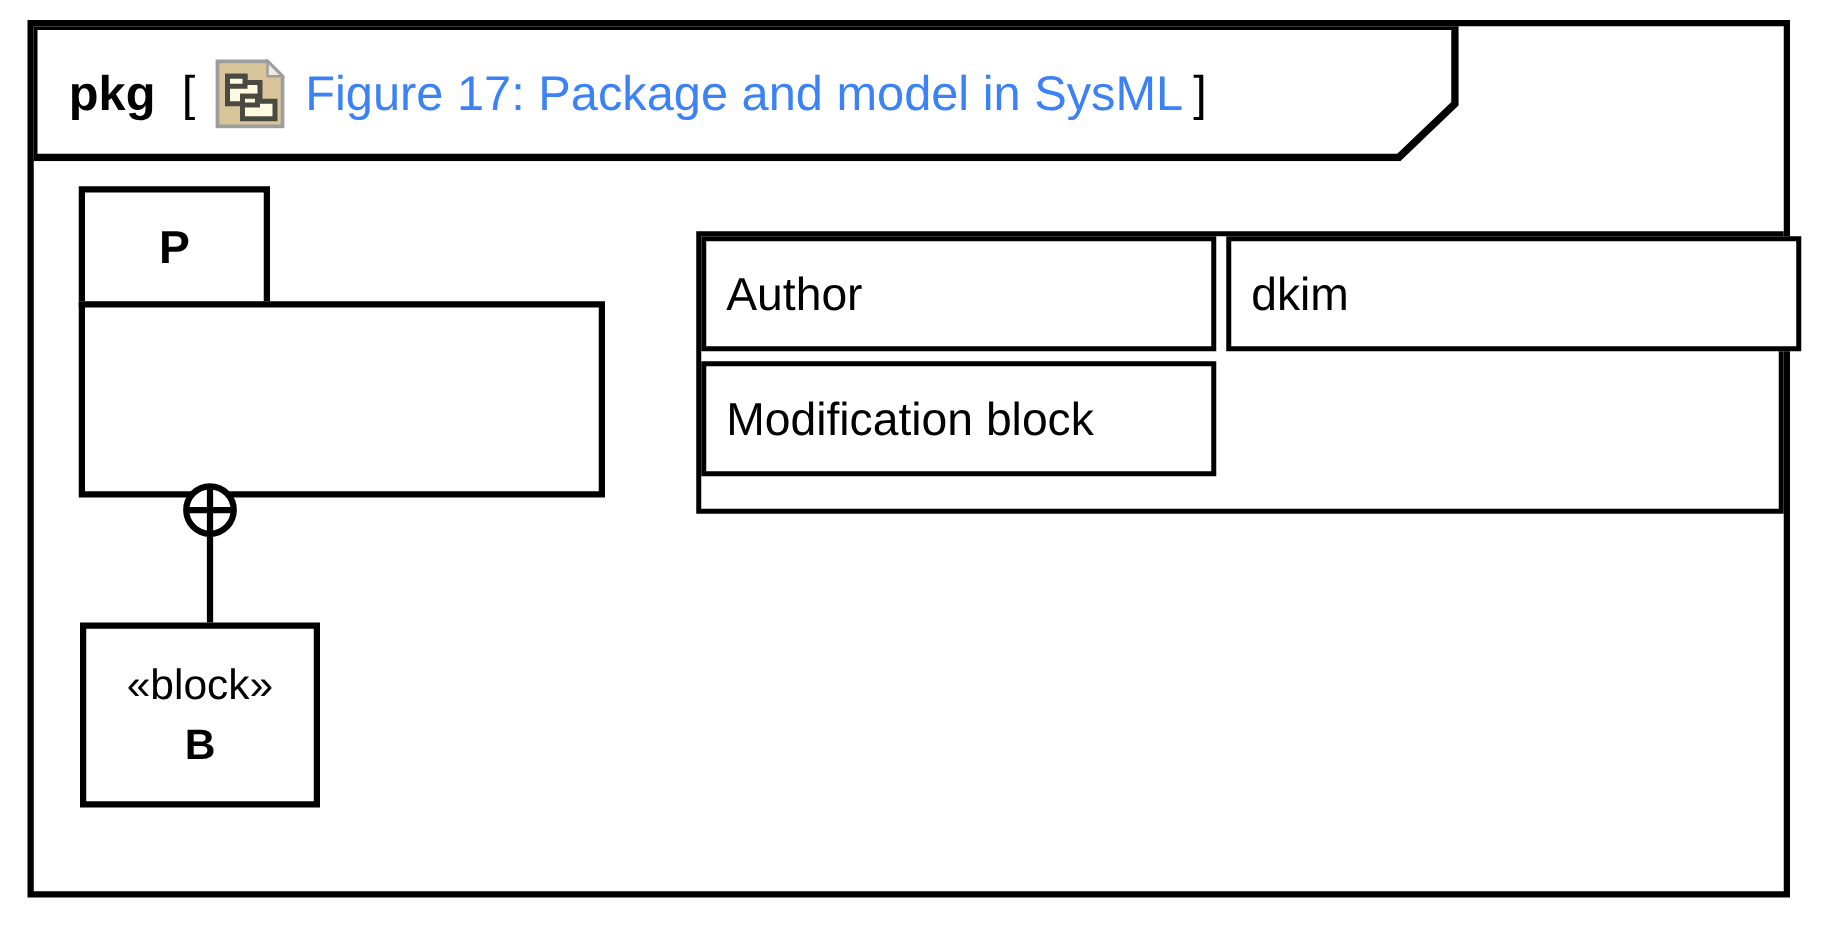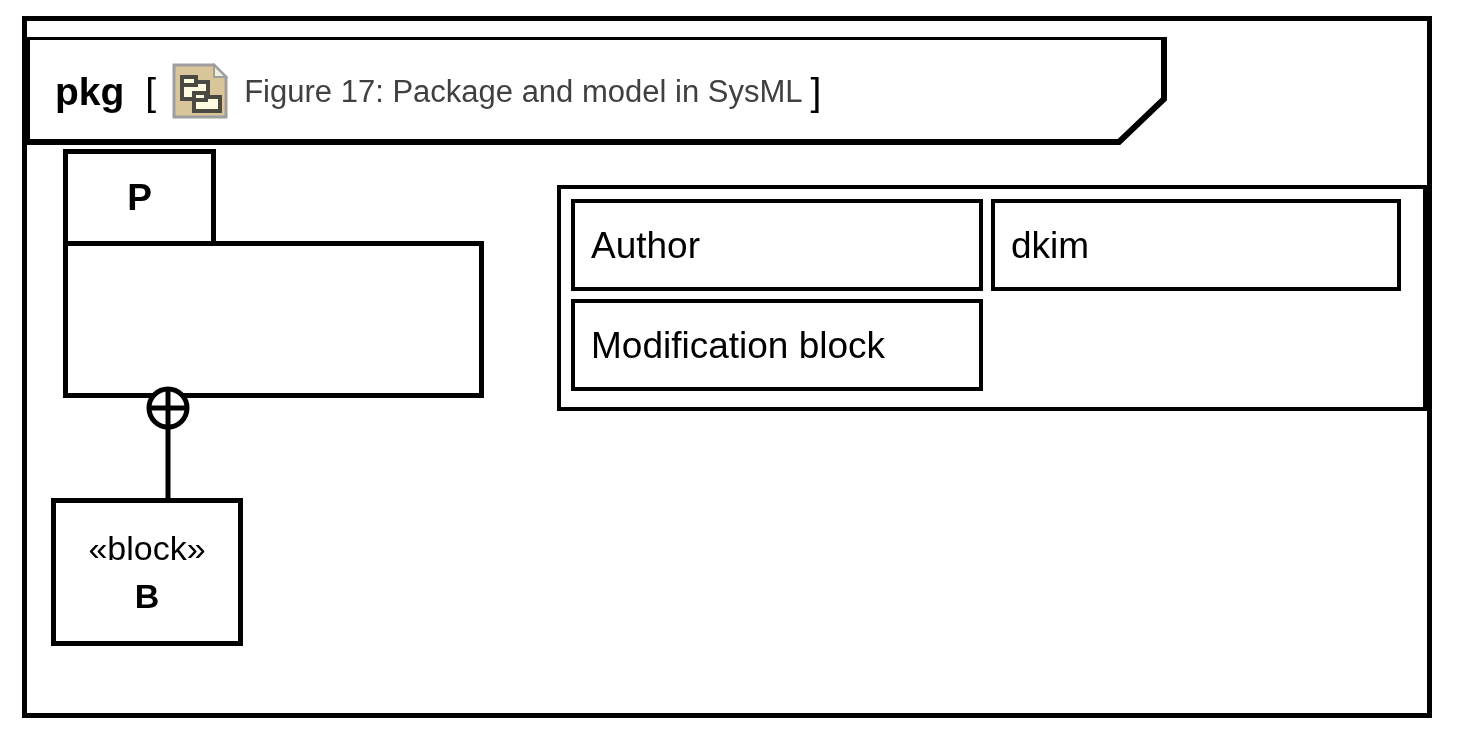--- a/index.html
+++ b/index.html
@@ -29,21 +29,21 @@
     height: 702px;
     border: 5px solid #000000;
     box-sizing: border-box;
     background: #ffffff;
   }
 
   
   #diagram-header {
     position: absolute;
     left: 0px;
-    top: 16px;
+    top: 0px;
     width: 1140px;
     height: 108px;
   }
   #header-shape {
     position: absolute;
     left: 0;
     top: 0;
     width: 100%;
     height: 100%;
   }
@@ -73,22 +73,22 @@
   }
   #header-icon {
     position: relative;
     width: 56px;
     height: 56px;
     margin-left: 16px;
     margin-right: 16px;
     flex: 0 0 auto;
   }
   #header-title {
-    font-size: 31px;
-    color: #404040;
+    font-size: 39px;
+    color: #3b82f6;
     line-height: 1;
     white-space: nowrap;
   }
   #header-bracket-close {
     font-size: 39px;
     color: #000000;
     margin-left: 8px;
     line-height: 1;
   }
 
@@ -135,21 +135,21 @@
     position: absolute;
     left: 96px;
     top: 365px;
     width: 90px;
     height: 140px;
   }
 
   
   #block-b {
     position: absolute;
-    left: 24px;
+    left: 37px;
     top: 477px;
     width: 192px;
     height: 148px;
     border: 5px solid #000000;
     box-sizing: border-box;
     background: #ffffff;
     display: flex;
     flex-direction: column;
     align-items: center;
     justify-content: center;
@@ -170,21 +170,20 @@
   
   #properties-table {
     position: absolute;
     left: 530px;
     top: 164px;
     width: 870px;
     height: 226px;
     border: 4px solid #000000;
     box-sizing: border-box;
     background: #ffffff;
-    padding: 10px;
     display: flex;
     flex-direction: column;
     justify-content: flex-start;
     gap: 8px;
   }
   .table-row {
     display: flex;
     flex-direction: row;
     gap: 8px;
     height: 92px;
@@ -196,21 +195,21 @@
     display: flex;
     align-items: center;
     padding-left: 16px;
     font-size: 37px;
     color: #000000;
     line-height: 1;
     white-space: nowrap;
     overflow: hidden;
   }
   .cell-key { width: 412px; flex: 0 0 auto; }
-  .cell-val { width: 410px; flex: 0 0 auto; }
+  .cell-val { width: 460px; flex: 0 0 auto; }
 </style>
 </head>
 <body>
 
 <div id="canvas">
 
   <div id="diagram-frame">
 
     <div id="diagram-header">
       <svg id="header-shape" viewBox="0 0 1140 108" preserveAspectRatio="none">

